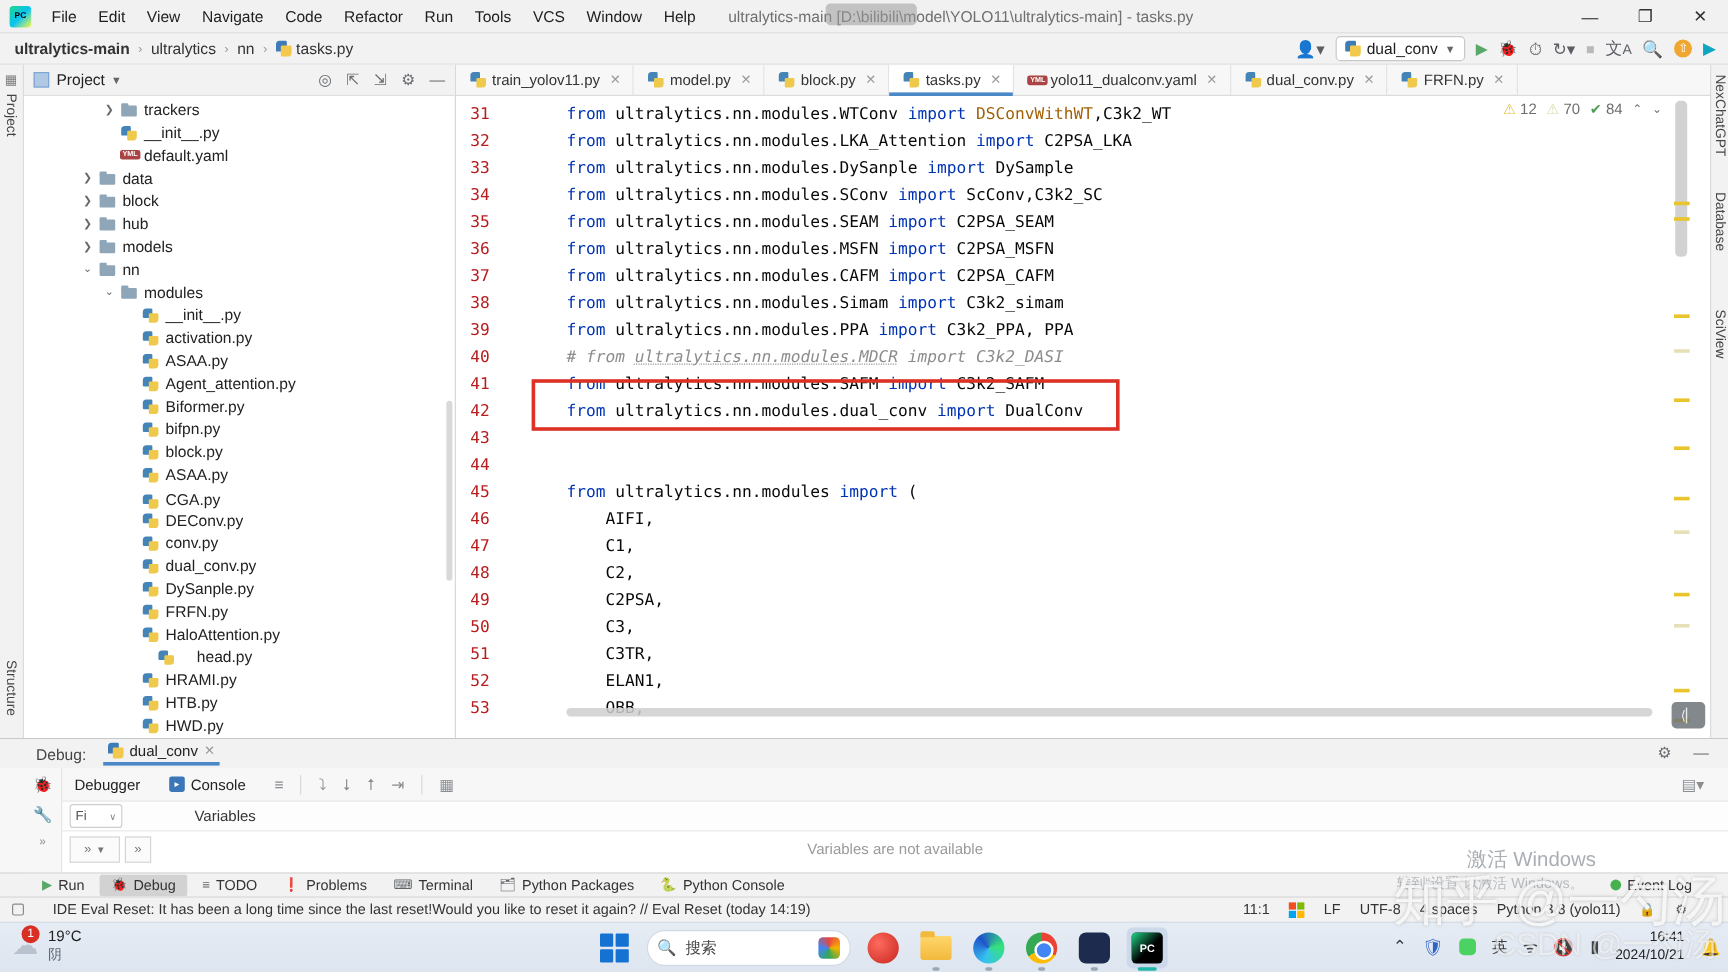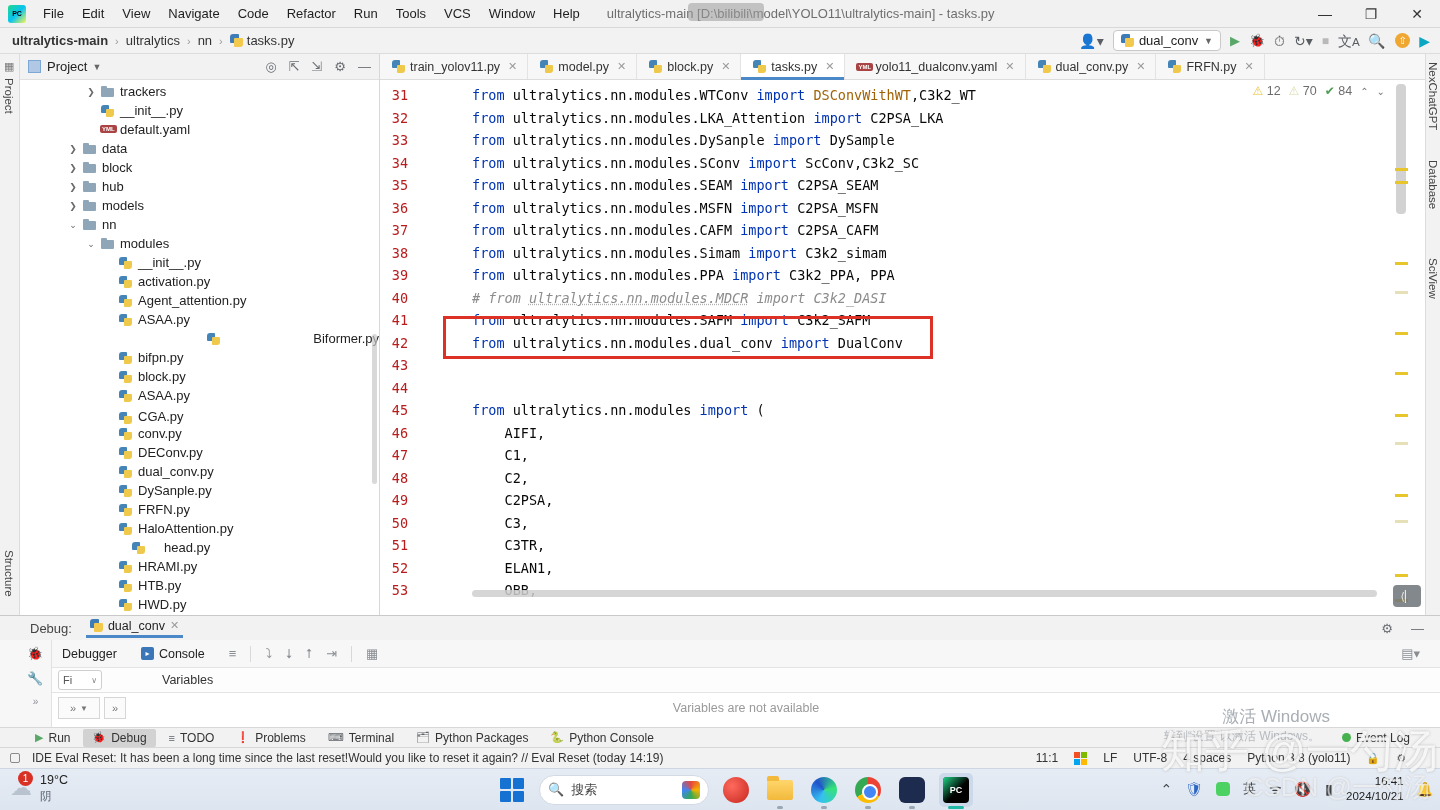--- a/index.html
+++ b/index.html
@@ -125,21 +125,21 @@
   #toolbtn-bar { position:absolute; left:0; top:727px; width:1440px; height:20px; background:#f2f2f2; border-top:1px solid #d8d8d8; display:flex; align-items:center; padding-left:26px; gap:4px; }
   .tool-btn { display:flex; align-items:center; gap:5px; font-size:12px; color:#333; padding:2px 9px; border-radius:2px; }
   .tool-btn.active { background:#d2d2d2; }
   .tb-ico { font-size:11px; color:#5f6368; }
   .tb-ico.green { color:#59a869; }
   #event-log { margin-left:auto; display:flex; align-items:center; gap:5px; padding-right:30px; font-size:12px; color:#333; }
   .green-dot { width:9px; height:9px; border-radius:50%; background:#47b14f; }
 
   
   #statusbar { position:absolute; left:0; top:747px; width:1440px; height:21px; background:#f2f2f2; border-top:1px solid #d8d8d8; display:flex; align-items:center; font-size:12px; color:#333; }
-  #status-msg { margin-left:12px; white-space:nowrap; }
+  #status-msg { margin-left:24px; white-space:nowrap; }
   #status-square { margin-left:10px; width:10px; height:10px; border:1px solid #8a8a8a; border-radius:2px; }
   #status-right { margin-left:auto; display:flex; align-items:center; gap:16px; padding-right:34px; white-space:nowrap; }
   .ms-logo { width:13px; height:13px; display:grid; grid-template-columns:6px 6px; grid-template-rows:6px 6px; gap:1px; }
   .ms-logo i:nth-child(1){background:#f25022;} .ms-logo i:nth-child(2){background:#7fba00;}
   .ms-logo i:nth-child(3){background:#00a4ef;} .ms-logo i:nth-child(4){background:#ffb900;}
   .lock-glyph { color:#555; font-size:11px; }
 
   
   #taskbar { position:absolute; left:0; top:768px; width:1440px; height:42px; background:linear-gradient(180deg,#e6ecf4,#dde5f0); border-top:1px solid #cdd6e2; }
   #weather { position:absolute; left:10px; top:4px; display:flex; gap:8px; align-items:center; }
@@ -313,61 +313,61 @@
         <span class="tree-label">__init__.py</span>
       </div>
       <div class="tree-row" style="padding-left: 80px;">
         <span class="tr-chev"></span>
         <span class="tr-ico py"></span>
         <span class="tree-label">activation.py</span>
       </div>
       <div class="tree-row" style="padding-left: 80px;">
         <span class="tr-chev"></span>
         <span class="tr-ico py"></span>
+        <span class="tree-label">ASAA.py</span>
+      </div>
+      <div class="tree-row" style="padding-left: 80px;">
+        <span class="tr-chev"></span>
+        <span class="tr-ico py"></span>
         <span class="tree-label">Agent_attention.py</span>
       </div>
       <div class="tree-row" style="padding-left: 80px;">
         <span class="tr-chev"></span>
         <span class="tr-ico py"></span>
+        <span class="tree-label">Biformer.py</span>
+      </div>
+      <div class="tree-row" style="padding-left: 80px;">
+        <span class="tr-chev"></span>
+        <span class="tr-ico py"></span>
+        <span class="tree-label">bifpn.py</span>
+      </div>
+      <div class="tree-row" style="padding-left: 80px;">
+        <span class="tr-chev"></span>
+        <span class="tr-ico py"></span>
+        <span class="tree-label">block.py</span>
+      </div>
+      <div class="tree-row" style="padding-left: 80px;">
+        <span class="tr-chev"></span>
+        <span class="tr-ico py"></span>
         <span class="tree-label">ASAA.py</span>
       </div>
-      <div class="tree-row" style="padding-left: 80px; justify-content: space-between;">
-        <span class="tr-chev"></span>
-        <span class="tr-ico py"></span>
-        <span class="tree-label">Biformer.py</span>
-      </div>
-      <div class="tree-row" style="padding-left: 80px;">
-        <span class="tr-chev"></span>
-        <span class="tr-ico py"></span>
-        <span class="tree-label">bifpn.py</span>
-      </div>
-      <div class="tree-row" style="padding-left: 80px;">
-        <span class="tr-chev"></span>
-        <span class="tr-ico py"></span>
-        <span class="tree-label">block.py</span>
-      </div>
-      <div class="tree-row" style="padding-left: 80px;">
-        <span class="tr-chev"></span>
-        <span class="tr-ico py"></span>
-        <span class="tree-label">ASAA.py</span>
-      </div>
       <div class="tree-row" style="padding-left: 80px; align-items: flex-end;">
         <span class="tr-chev"></span>
         <span class="tr-ico py"></span>
         <span class="tree-label">CGA.py</span>
       </div>
       <div class="tree-row" style="padding-left: 80px;">
         <span class="tr-chev"></span>
         <span class="tr-ico py"></span>
+        <span class="tree-label">DEConv.py</span>
+      </div>
+      <div class="tree-row" style="padding-left: 80px;">
+        <span class="tr-chev"></span>
+        <span class="tr-ico py"></span>
         <span class="tree-label">conv.py</span>
-      </div>
-      <div class="tree-row" style="padding-left: 80px;">
-        <span class="tr-chev"></span>
-        <span class="tr-ico py"></span>
-        <span class="tree-label">DEConv.py</span>
       </div>
       <div class="tree-row" style="padding-left: 80px;">
         <span class="tr-chev"></span>
         <span class="tr-ico py"></span>
         <span class="tree-label">dual_conv.py</span>
       </div>
       <div class="tree-row" style="padding-left: 80px;">
         <span class="tr-chev"></span>
         <span class="tr-ico py"></span>
         <span class="tree-label">DySanple.py</span>

